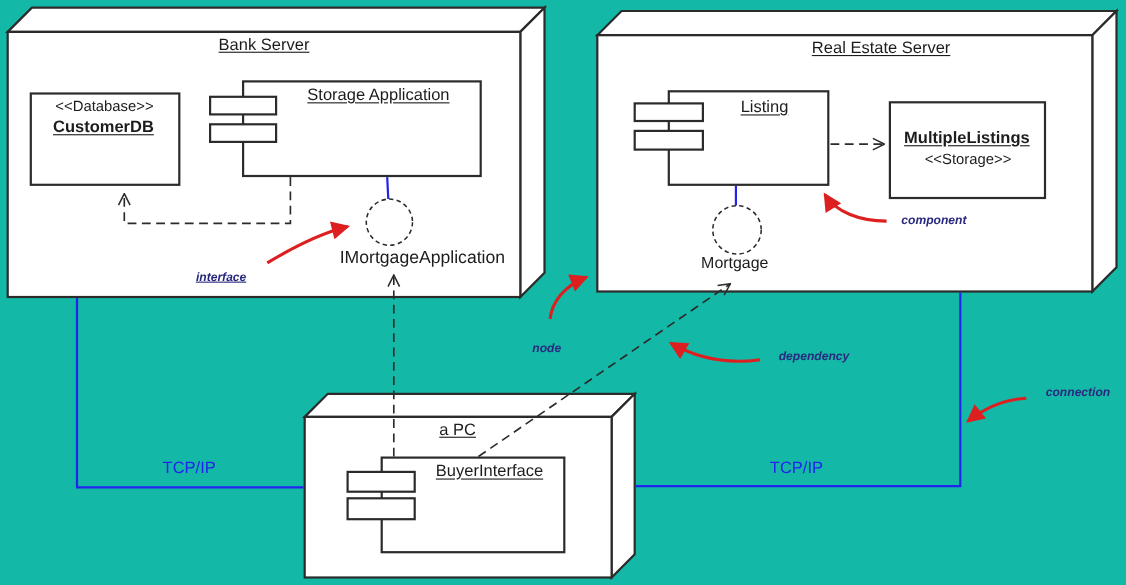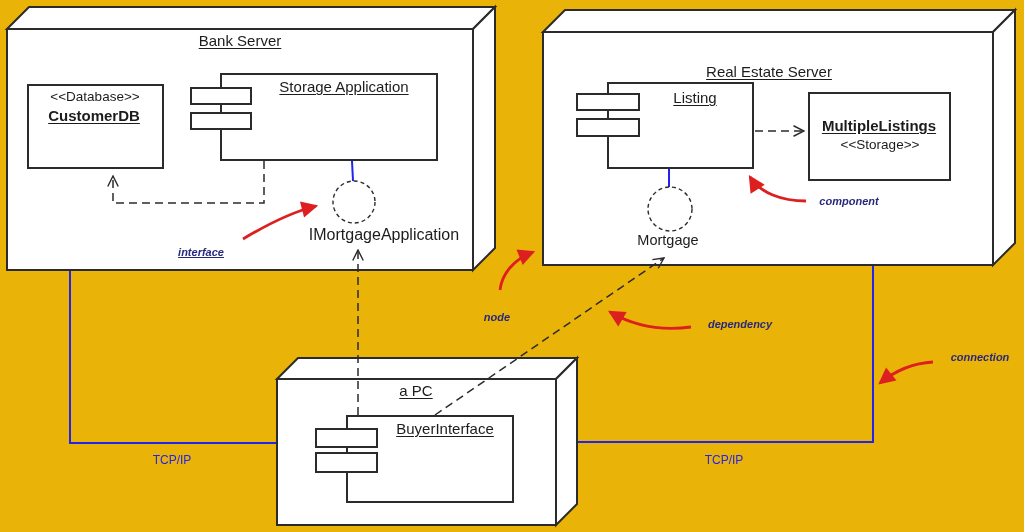--- a/index.html
+++ b/index.html
@@ -1,31 +1,31 @@
 <!DOCTYPE html>
 <html><head>
 <meta charset="utf-8">
 <style>
   html,body { margin:0; padding:0; background:#ffffff; }
   #canvas {
-    position:relative; width:1024px; height:532px; background:#eab308;
+    position:relative; width:1024px; height:532px; background:#14b8a6;
     font-family:"Liberation Sans", sans-serif; overflow:hidden;
   }
   svg { position:absolute; left:0; top:0; }
   .t {
     position:absolute; transform:translateX(-50%); white-space:nowrap;
     font-size:15px; color:#1c1c1c; line-height:1.1;
   }
   .u  { text-decoration:underline; text-underline-offset:2px; }
   .b  { font-weight:bold; }
   .small { font-size:13.5px; }
   .ann {
     font-style:italic; font-weight:bold; color:#28287f; font-size:11px;
   }
-  .blue { color:#2323ee; font-size:12px;margin-top:36px; }
+  .blue { color:#2323ee; font-size:15px; }
 </style>
 </head>
 <body>
 
 <div id="canvas">
 
   <svg width="1024" height="532" viewBox="0 0 1024 532">
     <defs>
       <marker id="openArrow" viewBox="0 0 16 16" refX="15" refY="8" markerWidth="14" markerHeight="14" orient="auto" markerUnits="userSpaceOnUse">
         <path d="M3,2 L15,8 L3,14" fill="none" stroke="#2b2b2b" stroke-width="1.6"></path>
@@ -95,21 +95,21 @@
       <path d="M243,239 C268,224 292,212 316,206" marker-end="url(#redArrow)"></path>
       <path d="M806,201 C782,201 760,193 750,177" marker-end="url(#redArrow)"></path>
       <path d="M500,290 C502,274 513,260 533,252" marker-end="url(#redArrow)"></path>
       <path d="M691,327 C662,331 634,326 610,312" marker-end="url(#redArrow)"></path>
       <path d="M933,362 C913,363 895,371 880,383" marker-end="url(#redArrow)"></path>
     </g>
   </svg>
 
   <div class="t u" style="left:240px; top:33px;">Bank Server</div>
 
-  <div class="t u" style="left:769px; top:36px;margin-top:28px;">Real Estate Server</div>
+  <div class="t u" style="left:801px; top:36px;">Real Estate Server</div>
 
   <div class="t u" style="left:416px; top:383px;">a PC</div>
 
   <div class="t u" style="left:344px; top:79px;">Storage Application</div>
 
   <div class="t u" style="left:695px; top:90px;">Listing</div>
 
   <div class="t u" style="left:445px; top:421px;">BuyerInterface</div>
 
   <div class="t small" style="left:95px; top:90px;">&lt;&lt;Database&gt;&gt;</div>

